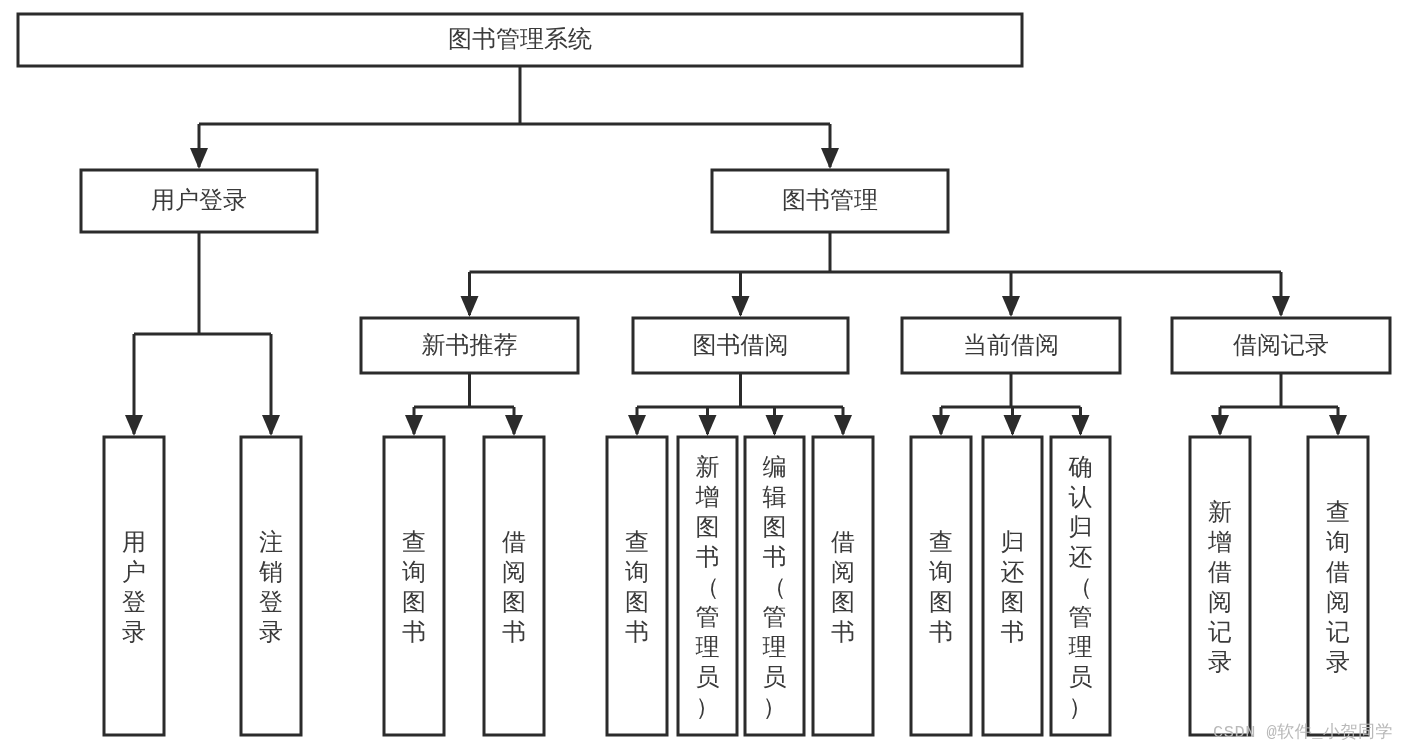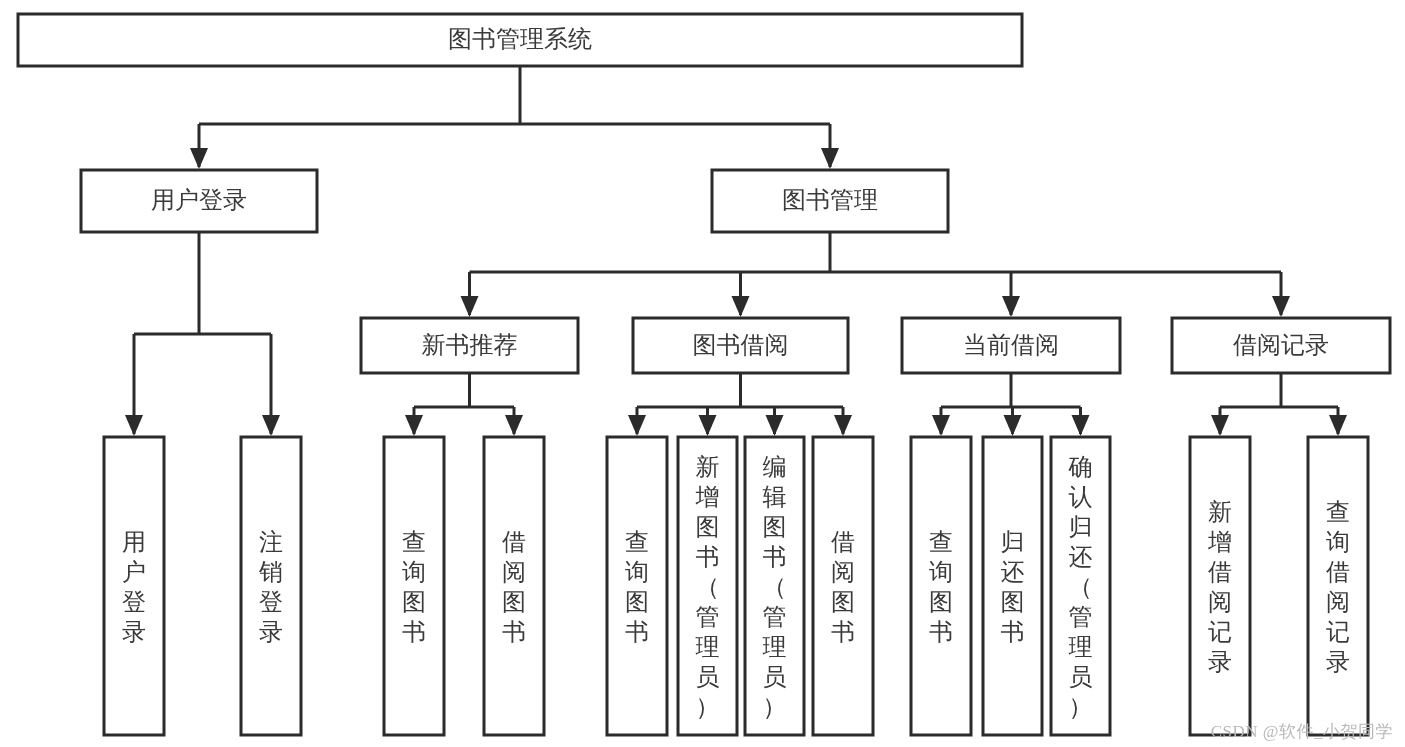--- a/index.html
+++ b/index.html
@@ -52,21 +52,21 @@
   .node-label-v {
     fill: #3a3a3a;
     font-family: "Liberation Sans", sans-serif;
     font-size: 24px;
     text-anchor: middle;
   }
   .watermark {
     position: absolute;
     right: 8px;
     bottom: 4px;
-    font-family: Liberation Serif, serif;
+    font-family: Liberation Mono, monospace;
     font-size: 17px;
     color: #b9b9b9;
     letter-spacing: 0.5px;
     white-space: nowrap;
     user-select: none;
   }
 </style>
 </head>
 <body>
 

